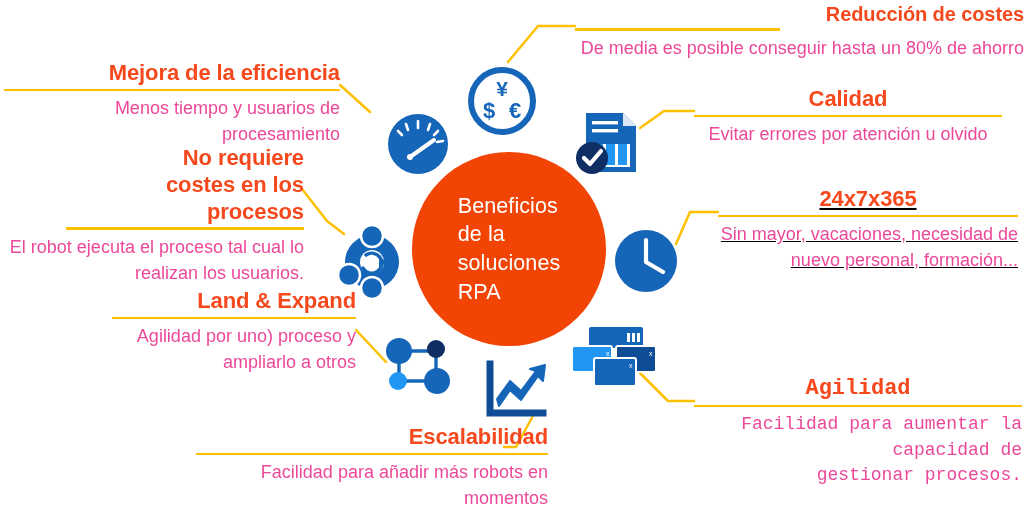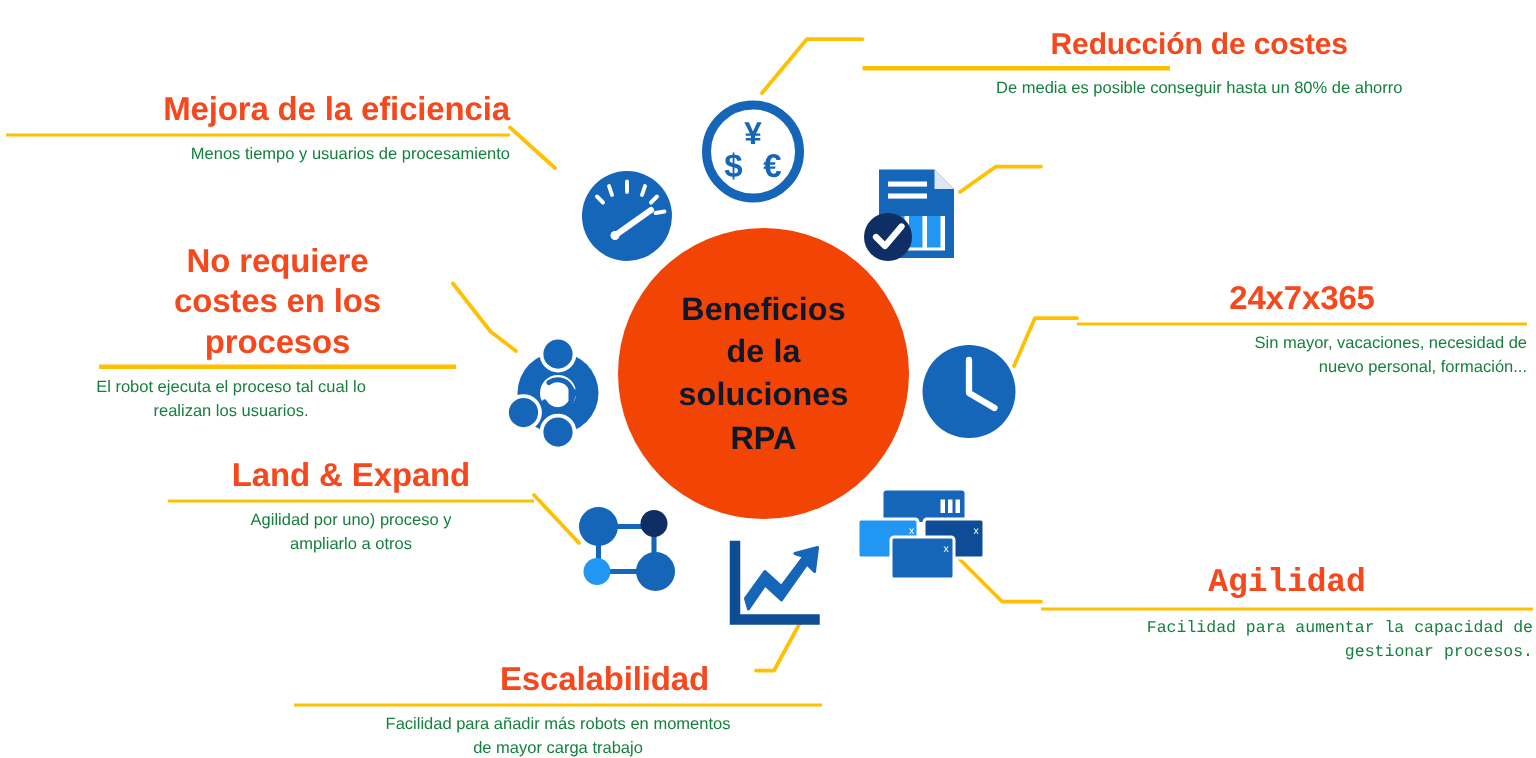--- a/index.html
+++ b/index.html
@@ -26,70 +26,69 @@
     position: absolute;
     left: 412px; top: 152px;
     width: 194px; height: 194px;
     border-radius: 50%;
     background: #F24405;
     display: flex;
     align-items: center;
     justify-content: center;
   }
   .hub-text {
-    color: #0f172a;
-    font-weight: bold;
+    color: #ffffff;
+    font-weight: normal;
     font-size: 21.5px;
     line-height: 1.33;
-    text-align: center;
     letter-spacing: .1px;
     white-space: pre-line;
   }
 
   
   .callout { position: absolute; }
   .callout .title {
     color: #F5481C;
     font-weight: bold;
     font-size: 22px;
     line-height: 1.22;
     white-space: pre-line;
     letter-spacing: -.1px;
   }
   .callout .rule {
     height: 2.5px;
     background: #FFC000;
     margin-top: 2px;
   }
   .callout .body {
-    color: #15803d;
-    font-size: 11px;
+    color: #ec4899;
+    font-size: 18px;
     line-height: 1.42;
     margin-top: 5px;
     white-space: pre-line;
   }
-  .ta-left   { text-align: center; margin-top: 16px; }
+  .ta-left   { text-align: right; }
   .ta-right  { text-align: right; }
   .ta-center { text-align: center; }
 
   
   #c-reduccion { left: 575px; top: 2px;  width: 449px; }
   #c-reduccion .title { font-size: 20px; }
   #c-reduccion .rule  { width: 205px; }
 
   #c-mejora { left: 4px; top: 60px; width: 336px; }
   #c-mejora .rule { width: 336px; margin-left: 0; }
 
   #c-calidad { left: 694px; top: 86px; width: 308px; }
   #c-calidad .rule { width: 308px; }
 
   #c-norequiere { left: 4px; top: 145px; width: 300px; }
   #c-norequiere .rule { width: 238px; margin-left: 62px; }
 
-  #c-247 { left: 718px; top: 186px; width: 300px; }
+  #c-247 { left: 718px; top: 186px; width: 300px; text-decoration: underline; }
   #c-247 .rule { width: 300px; }
 
   #c-land { left: 112px; top: 288px; width: 244px; }
   #c-land .rule { width: 244px; }
 
   #c-agilidad { left: 694px; top: 376px; width: 328px; font-family: Liberation Mono, monospace; }
   #c-agilidad .rule { width: 328px; }
 
   #c-escala { left: 196px; top: 424px; width: 352px; }
   #c-escala .rule { width: 352px; }
@@ -223,20 +222,25 @@
     <div class="rule"></div>
     <div class="body">De media es posible conseguir hasta un 80% de ahorro</div>
   </div>
 
   <div class="callout ta-right" id="c-mejora">
     <div class="title">Mejora de la eficiencia</div>
     <div class="rule"></div>
     <div class="body">Menos tiempo y usuarios de procesamiento</div>
   </div>
 
+  <div class="callout ta-center" id="c-calidad">
+    <div class="title">Calidad</div>
+    <div class="rule"></div>
+    <div class="body">Evitar errores por atención u olvido</div>
+  </div>
 
   <div class="callout ta-left" id="c-norequiere">
     <div class="title" style="padding-left:62px">No requiere
 costes en los procesos</div>
     <div class="rule"></div>
     <div class="body">El robot ejecuta el proceso tal cual lo
 realizan los usuarios.</div>
   </div>
 
   <div class="callout ta-right" id="c-247">

